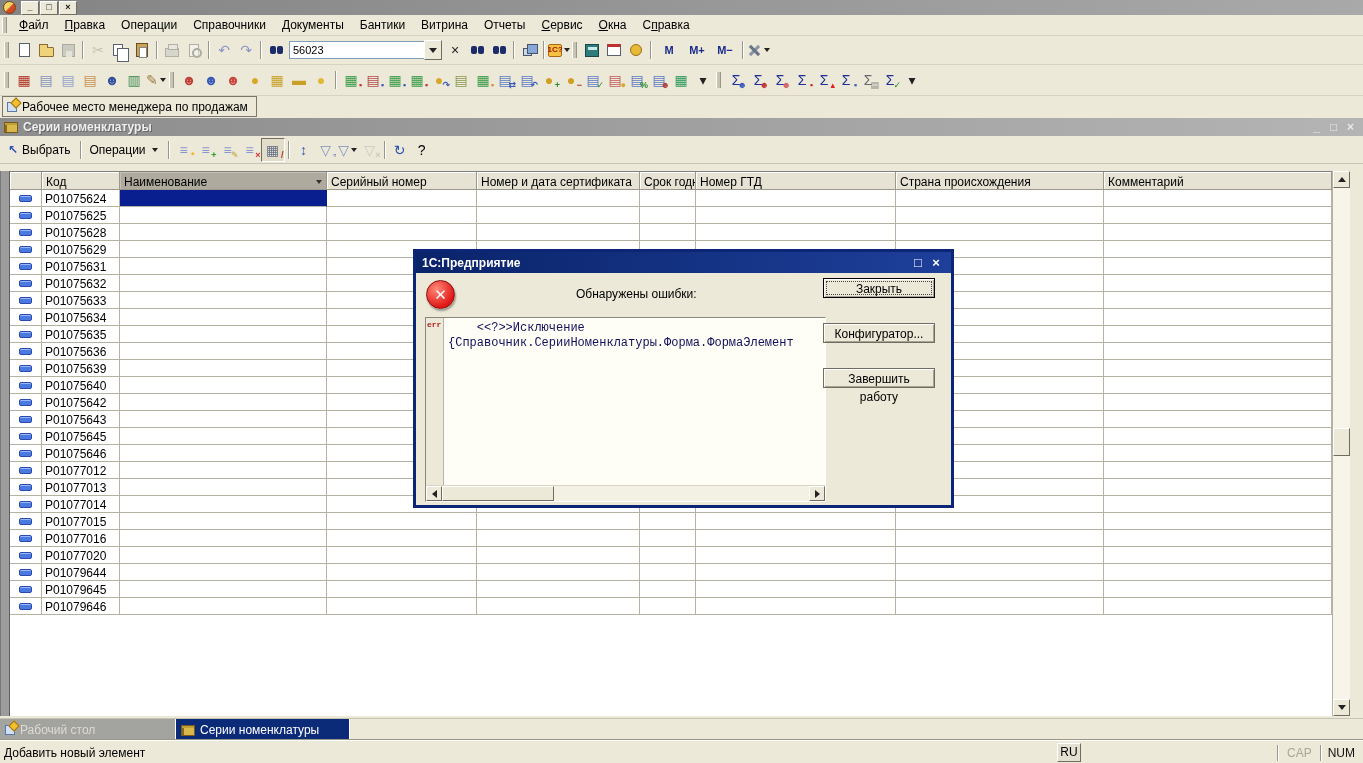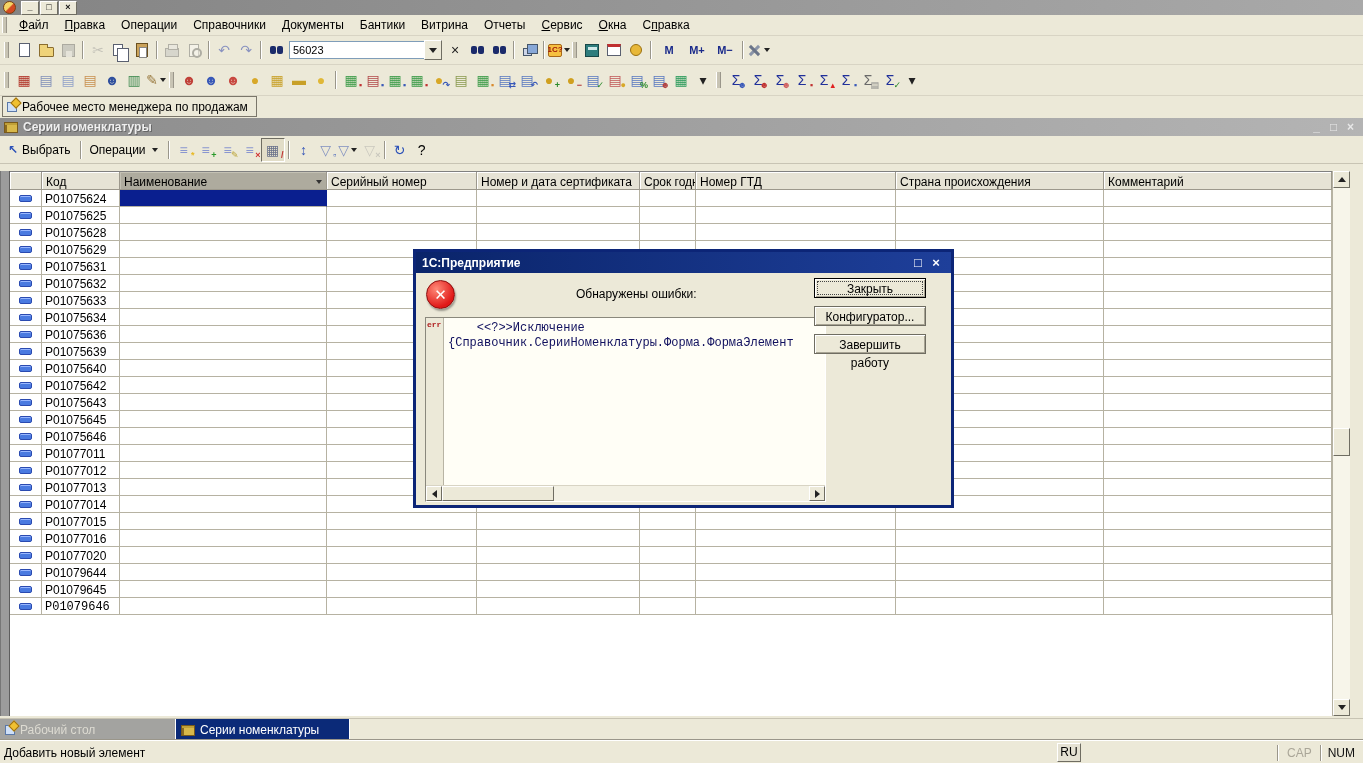--- a/index.html
+++ b/index.html
@@ -133,21 +133,21 @@
   #errgutter{width:17px;background:#ece9d8;border-right:1px solid #b8b4a4;}
   #errgutter span{display:block;color:#b02020;font-size:8px;font-weight:bold;font-family:"Liberation Mono",monospace;padding:2px 0 0 1px;}
   #errtext{flex:1;overflow:hidden;padding:3px 0 0 4px;font-family:"Liberation Mono","DejaVu Sans Mono",monospace;
            font-size:12px;color:#10105e;}
   #errtext div{white-space:pre;line-height:15px;}
   #hscroll{position:absolute;left:0;bottom:0;width:399px;height:16px;background:#f3f1e4;border-top:1px solid #d8d4c4;
            display:flex;align-items:center;box-sizing:border-box;}
   #hthumb{width:110px;height:13px;background:#ece9d8;border:1px solid;border-color:#fff #6f6d62 #6f6d62 #fff;}
   #hscroll .sb-btn{width:14px;height:13px;}
   #hscroll .right{margin-left:auto;}
-  #dlgbuttons{position:absolute;right:25px;top:5px;display:flex;flex-direction:column;gap:8px;}
+  #dlgbuttons{position:absolute;right:16px;top:5px;display:flex;flex-direction:column;gap:25px;}
   .dlg-btn{width:112px;height:20px;background:#ece9d8;border:1px solid #6f6d62;
            box-shadow:inset 1px 1px 0 #fff,inset -1px -1px 0 #a8a494;font-size:12px;
            font-family:"Liberation Sans",sans-serif;text-align:center;line-height:18px;}
   .dlg-btn.default{border:1px solid #000;outline:1px dotted #444;outline-offset:-4px;}
 
   
   #taskbar{position:absolute;left:0;top:718px;width:1363px;height:22px;background:#ece9d8;border-top:1px solid #c8c4b4;display:flex;}
   .task-tab{display:flex;align-items:center;gap:5px;padding:0 10px 0 5px;font-size:12px;border-right:1px solid #fff;}
   .task-tab.inactive{background:#a3a3a0;color:#dddbd2;width:160px;}
   .task-tab.active{background:#0b2a78;color:#fff;width:158px;}
@@ -628,20 +628,33 @@
             <div class="tcell" style="width: 163px;"></div>
             <div class="tcell" style="width: 56px;"></div>
             <div class="tcell" style="width: 200px;"></div>
             <div class="tcell" style="width: 208px;"></div>
             <div class="tcell" style="width: 228px;"></div>
           </div>
           <div class="trow">
             <div class="tcell icn" style="width: 32px;">
               <span class="row-dash"></span>
             </div>
+            <div class="tcell" style="width: 78px;">P01075635</div>
+            <div class="tcell" style="width: 207px;"></div>
+            <div class="tcell" style="width: 150px;"></div>
+            <div class="tcell" style="width: 163px;"></div>
+            <div class="tcell" style="width: 56px;"></div>
+            <div class="tcell" style="width: 200px;"></div>
+            <div class="tcell" style="width: 208px;"></div>
+            <div class="tcell" style="width: 228px;"></div>
+          </div>
+          <div class="trow">
+            <div class="tcell icn" style="width: 32px;">
+              <span class="row-dash"></span>
+            </div>
             <div class="tcell" style="width: 78px;">P01075636</div>
             <div class="tcell" style="width: 207px;"></div>
             <div class="tcell" style="width: 150px;"></div>
             <div class="tcell" style="width: 163px;"></div>
             <div class="tcell" style="width: 56px;"></div>
             <div class="tcell" style="width: 200px;"></div>
             <div class="tcell" style="width: 208px;"></div>
             <div class="tcell" style="width: 228px;"></div>
           </div>
           <div class="trow">
@@ -719,33 +732,20 @@
             <div class="tcell" style="width: 163px;"></div>
             <div class="tcell" style="width: 56px;"></div>
             <div class="tcell" style="width: 200px;"></div>
             <div class="tcell" style="width: 208px;"></div>
             <div class="tcell" style="width: 228px;"></div>
           </div>
           <div class="trow">
             <div class="tcell icn" style="width: 32px;">
               <span class="row-dash"></span>
             </div>
-            <div class="tcell" style="width: 78px;">P01077011</div>
-            <div class="tcell" style="width: 207px;"></div>
-            <div class="tcell" style="width: 150px;"></div>
-            <div class="tcell" style="width: 163px;"></div>
-            <div class="tcell" style="width: 56px;"></div>
-            <div class="tcell" style="width: 200px;"></div>
-            <div class="tcell" style="width: 208px;"></div>
-            <div class="tcell" style="width: 228px;"></div>
-          </div>
-          <div class="trow">
-            <div class="tcell icn" style="width: 32px;">
-              <span class="row-dash"></span>
-            </div>
             <div class="tcell" style="width: 78px;">P01077012</div>
             <div class="tcell" style="width: 207px;"></div>
             <div class="tcell" style="width: 150px;"></div>
             <div class="tcell" style="width: 163px;"></div>
             <div class="tcell" style="width: 56px;"></div>
             <div class="tcell" style="width: 200px;"></div>
             <div class="tcell" style="width: 208px;"></div>
             <div class="tcell" style="width: 228px;"></div>
           </div>
           <div class="trow">
@@ -836,21 +836,21 @@
             <div class="tcell" style="width: 163px;"></div>
             <div class="tcell" style="width: 56px;"></div>
             <div class="tcell" style="width: 200px;"></div>
             <div class="tcell" style="width: 208px;"></div>
             <div class="tcell" style="width: 228px;"></div>
           </div>
           <div class="trow">
             <div class="tcell icn" style="width: 32px;">
               <span class="row-dash"></span>
             </div>
-            <div class="tcell" style="width: 78px; font-family: Liberation Mono, monospace;">P01079646</div>
+            <div class="tcell" style="width: 78px;">P01079646</div>
             <div class="tcell" style="width: 207px;"></div>
             <div class="tcell" style="width: 150px;"></div>
             <div class="tcell" style="width: 163px;"></div>
             <div class="tcell" style="width: 56px;"></div>
             <div class="tcell" style="width: 200px;"></div>
             <div class="tcell" style="width: 208px;"></div>
             <div class="tcell" style="width: 228px;"></div>
           </div>
         </div>
     </div>

